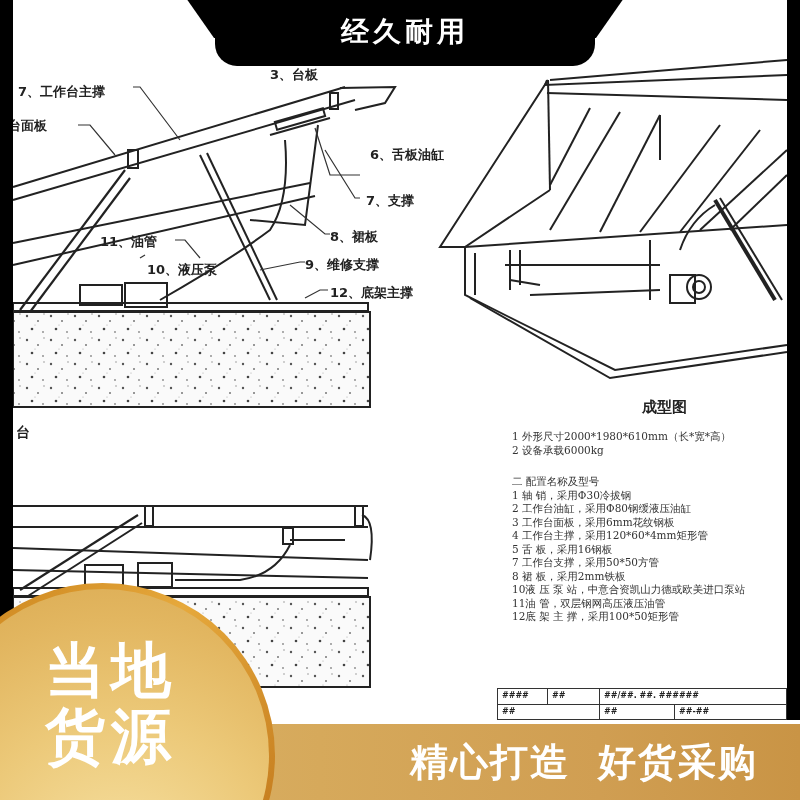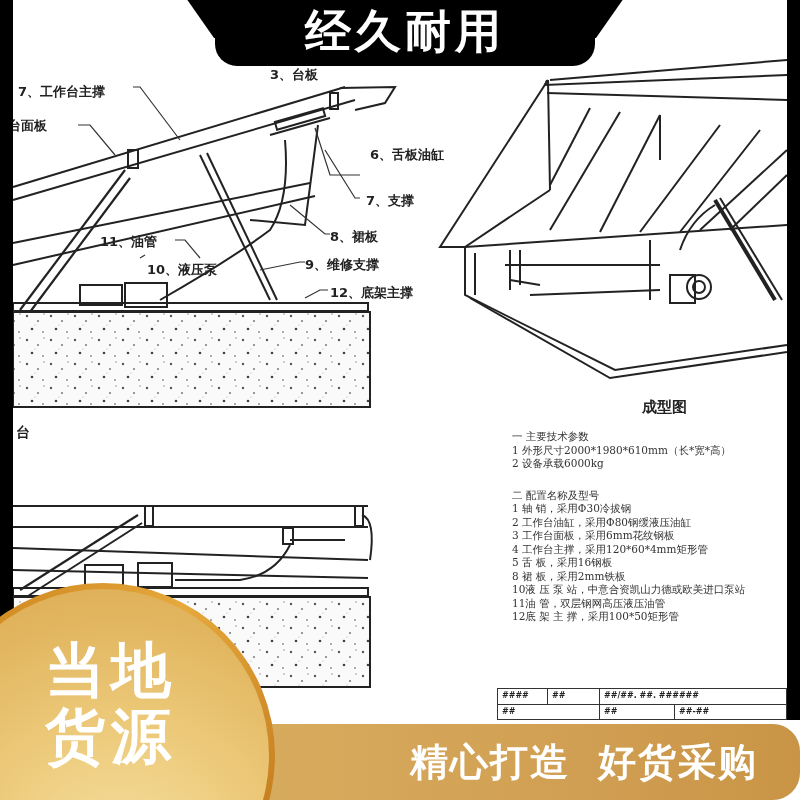--- a/index.html
+++ b/index.html
@@ -11,38 +11,38 @@
   .right-bar { position: absolute; right: 0; top: 0; width: 13px; height: 720px; background: #000; }
 
   .drawing { position: absolute; left: 0; top: 0; width: 800px; height: 800px; }
 
   
   .top-banner { position: absolute; left: 215px; top: -2px; width: 380px; height: 68px;
     background: #000; border-radius: 0 0 22px 22px;
     display: flex; align-items: center; justify-content: center; }
   .top-banner-wing-l { position: absolute; left: 200px; top: -2px; width: 40px; height: 40px; background: #000; transform: skewX(35deg); }
   .top-banner-wing-r { position: absolute; left: 570px; top: -2px; width: 40px; height: 40px; background: #000; transform: skewX(-35deg); }
-  .top-banner-title { color: #fff; font-size: 46px; font-weight: bold; letter-spacing: 4px;
+  .top-banner-title { color: #fff; font-size: 28px; font-weight: bold; letter-spacing: 4px;
     font-family: "DejaVu Sans", sans-serif; }
 
   .label { position: absolute; font-size: 13px; color: #222; white-space: nowrap; font-family: "DejaVu Sans", sans-serif; font-weight: bold; text-align: center; }
 
   .spec-block { position: absolute; left: 512px; top: 430px; width: 280px; font-family: "DejaVu Serif", serif; color: #333; }
   .spec-title { position: absolute; left: 642px; top: 398px; font-size: 15px; font-weight: bold; color: #222; font-family: "DejaVu Sans", sans-serif; }
   .spec-line { font-size: 10.5px; line-height: 13.5px; white-space: nowrap; }
   .spec-gap { height: 18px; }
 
   .title-block { position: absolute; left: 497px; top: 688px; width: 290px; height: 32px; border: 1.5px solid #333; }
   .tb-row1 { position: absolute; left: 0; top: 0; width: 100%; height: 16px; border-bottom: 1.5px solid #333; }
   .tb-cell { position: absolute; top: 0; height: 100%; border-right: 1.5px solid #333; font-size: 8px; font-weight: bold; padding: 2px 4px; color: #222; }
 
   
   .bottom-band { position: absolute; left: 0; top: 724px; width: 800px; height: 76px;
     background: linear-gradient(90deg, #dcb56a 0%, #d6a95b 40%, #d09e52 75%, #c99445 100%);
-    display: flex; align-items: center; justify-content: flex-end; padding-right: 42px; border-radius: 27px; }
+    display: flex; align-items: center; justify-content: flex-end; padding-right: 42px; }
   .bottom-slogan { color: #fff; font-size: 38px; font-weight: bold; letter-spacing: 2px; font-family: "DejaVu Sans", sans-serif; }
   .bottom-slogan span { margin-left: 28px; }
 
   
   .badge { position: absolute; left: -70px; top: 583px; width: 345px; height: 345px; border-radius: 50%;
     background: linear-gradient(135deg, #c77e18 0%, #e6a93c 40%, #b96d14 100%); padding: 6px; }
   .badge-inner { width: 100%; height: 100%; border-radius: 50%;
     background: radial-gradient(circle at 55% 85%, #f7e2a4 0%, #ecc979 45%, #e2b660 75%, #d9a84f 100%); }
   .badge-text { position: absolute; left: 45px; top: 637px; width: 140px; color: #fff; font-weight: bold;
     font-size: 60px; line-height: 66px; letter-spacing: 6px; font-family: "DejaVu Sans", sans-serif; }
@@ -178,30 +178,30 @@
   <div class="label" style="left:330px; top:228px;">8、裙板</div>
   <div class="label" style="left:305px; top:256px;">9、维修支撑</div>
   <div class="label" style="left:147px; top:261px;">10、液压泵</div>
   <div class="label" style="left:100px; top:233px;">11、油管</div>
   <div class="label" style="left:330px; top:284px;">12、底架主撑</div>
   <div class="label" style="left:16px; top:424px; font-size:14px;">台</div>
 
   <div class="spec-title">成型图</div>
 
   <div class="spec-block">
-    <div class="spec-line">一  主要技术参数</div>
     <div class="spec-line">1  外形尺寸2000*1980*610mm（长*宽*高）</div>
     <div class="spec-line">2  设备承载6000kg</div>
     <div class="spec-gap"></div>
     <div class="spec-line">二    配置名称及型号</div>
     <div class="spec-line">1  轴        销，采用Φ30冷拔钢</div>
     <div class="spec-line">2  工作台油缸，采用Φ80钢缓液压油缸</div>
     <div class="spec-line">3  工作台面板，采用6mm花纹钢板</div>
     <div class="spec-line">4  工作台主撑，采用120*60*4mm矩形管</div>
     <div class="spec-line">5  舌          板，采用16钢板</div>
+    <div class="spec-line">7  工作台支撑，采用50*50方管</div>
     <div class="spec-line">8  裙          板，采用2mm铁板</div>
     <div class="spec-line">10液  压 泵  站，中意合资凯山力德或欧美进口泵站</div>
     <div class="spec-line">11油          管，双层钢网高压液压油管</div>
     <div class="spec-line">12底  架 主  撑，采用100*50矩形管</div>
   </div>
 
   <div class="title-block">
     <div class="tb-row1">
       <div class="tb-cell" style="left:0; width:50px;">####</div>
       <div class="tb-cell" style="left:50px; width:52px;">##</div>

